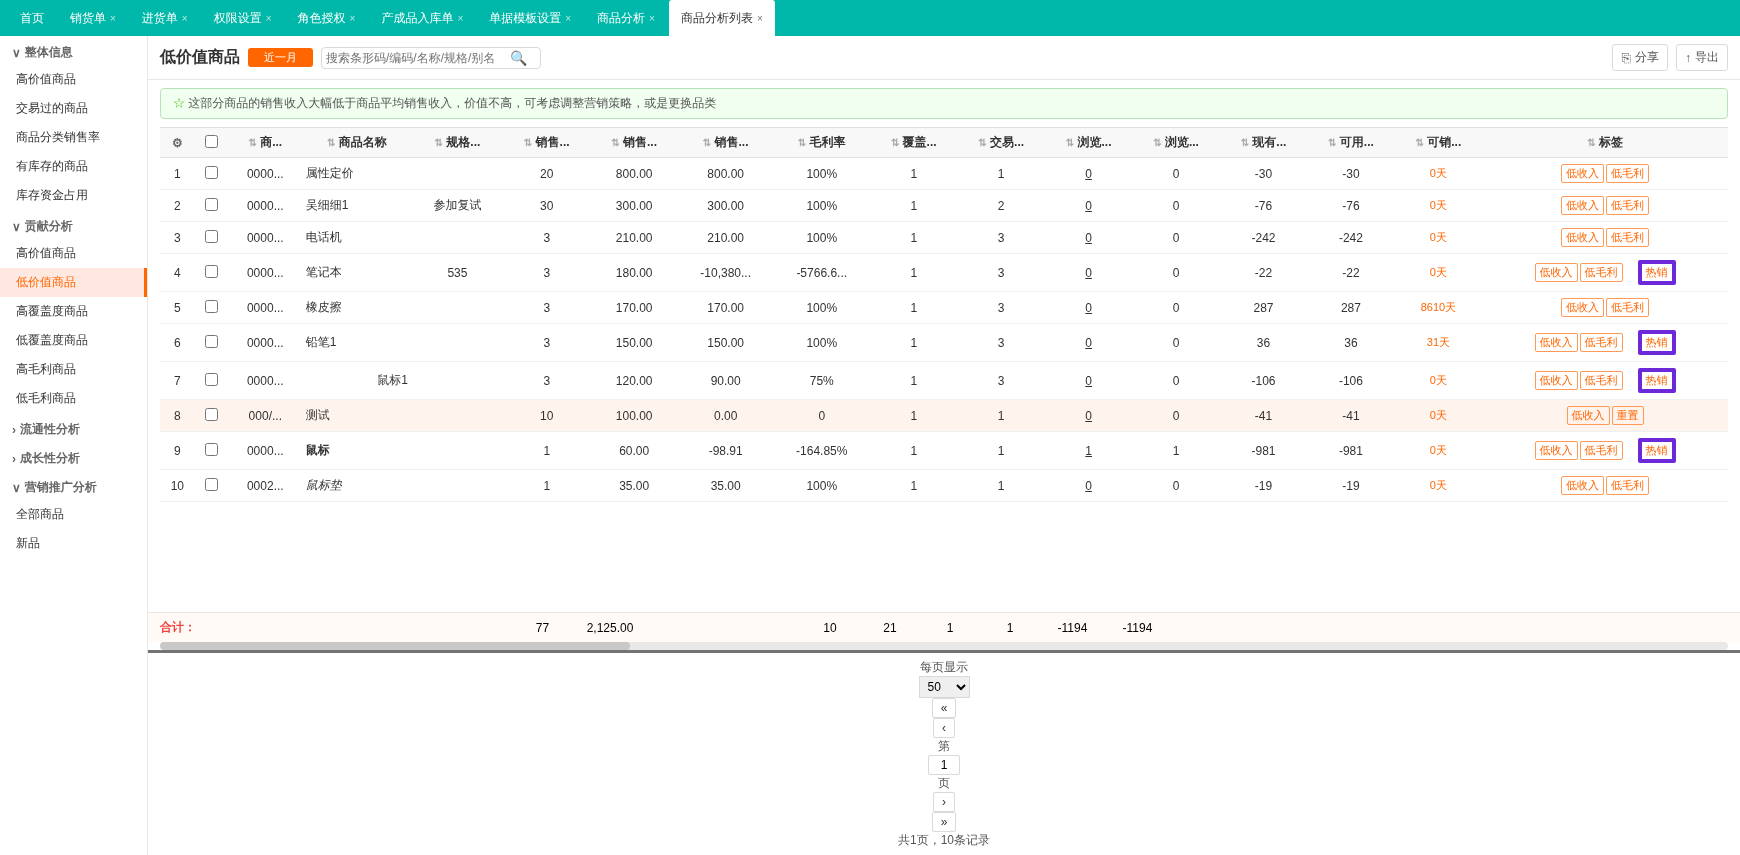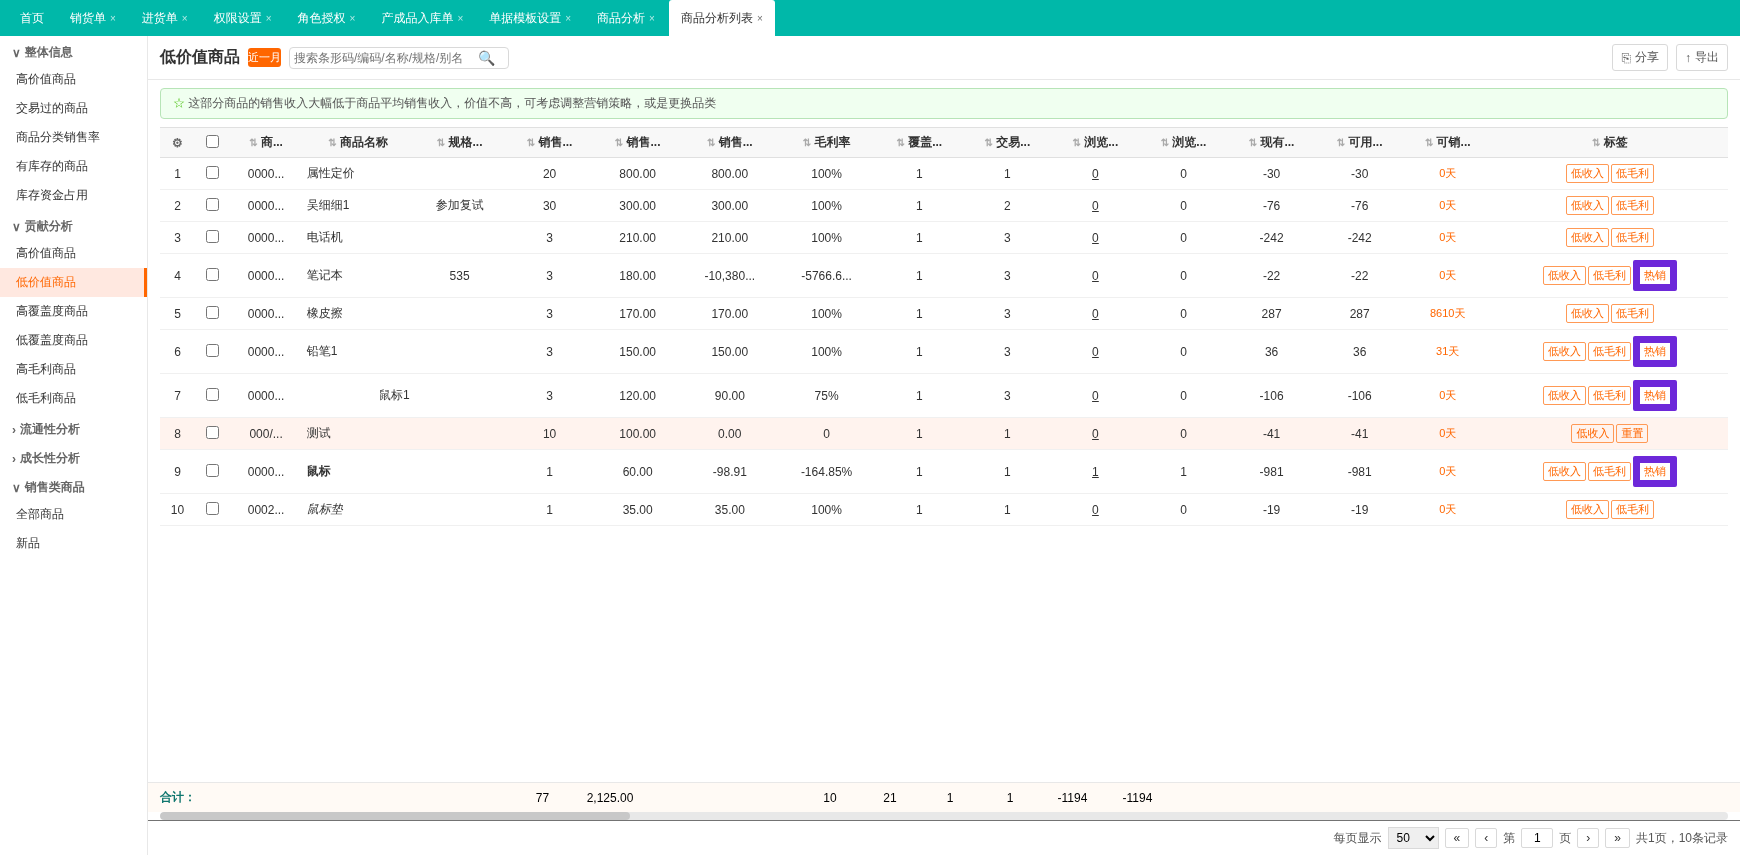--- a/index.html
+++ b/index.html
@@ -78,21 +78,21 @@
       flex-shrink: 0;
     }
     .page-title {
       font-size: 16px;
       font-weight: bold;
       color: #333;
     }
     .btn-tag {
       background: #ff6600;
       color: #fff;
-      padding: 2px 0;
+      padding: 2px 16px;
       border-radius: 3px;
       font-size: 11px;
       cursor: pointer;
     }
     .search-box {
       display: flex;
       align-items: center;
       border: 1px solid #d9d9d9;
       border-radius: 4px;
       padding: 2px 4px;
@@ -168,46 +168,47 @@
     }
     tr.highlighted td { background: #fff3ee; }
     .tag-badge {
       display: inline-block;
       padding: 1px 4px;
       border-radius: 2px;
       font-size: 11px;
       margin: 1px;
     }
     .tag-low-income { color: #ff6600; border: 1px solid #ff9955; }
-    .tag-hot { color: #ff6600; border: 7px solid #6d28d9; }
+    .tag-hot { color: #ff6600; border: 4px solid #6d28d9; margin-left: 14px; }
     .tag-stock { color: #ff6600; border: 1px solid #ff9955; }
     .days-tag { color: #ff6600; font-size: 11px; }
     .underline { text-decoration: underline; cursor: pointer; }
 
     
     .footer-bar {
       background: #fffaf5;
       border-top: 1px solid #e8e8e8;
       padding: 6px 12px;
       display: flex;
       align-items: center;
       flex-shrink: 0;
     }
-    .footer-label { color: #0f766e; font-weight: bold; margin-right: 20px; }
+    .footer-label { color: #ef4444; font-weight: bold; margin-right: 20px; }
 
     
     .pagination-bar {
       background: #fff;
-      border-top: 1px solid #737373;
+      border-top: 3px solid #737373;
       padding: 6px 12px;
       display: flex;
       align-items: center;
       justify-content: flex-end;
-      gap: 6px;
+      gap: 0;
       flex-shrink: 0;
+      flex-direction: column;
     }
     .page-info { color: #555; }
     .page-btn {
       border: 1px solid #d9d9d9;
       background: #fff;
       padding: 2px 8px;
       cursor: pointer;
       border-radius: 2px;
       color: #333;
     }
@@ -296,21 +297,21 @@
       <span>流通性分析</span>
     </div>
 
     <div class="sidebar-group-title">
       <span>›</span>
       <span>成长性分析</span>
     </div>
 
     <div class="sidebar-group-title">
       <span>∨</span>
-      <span>销售类商品</span>
+      <span>营销推广分析</span>
     </div>
     <div class="sidebar-item">全部商品</div>
     <div class="sidebar-item">新品</div>
   </div>
 
   <div class="content-area">
 
     <div class="header-bar">
       <span class="page-title">低价值商品</span>
       <span class="btn-tag">近一月</span>

